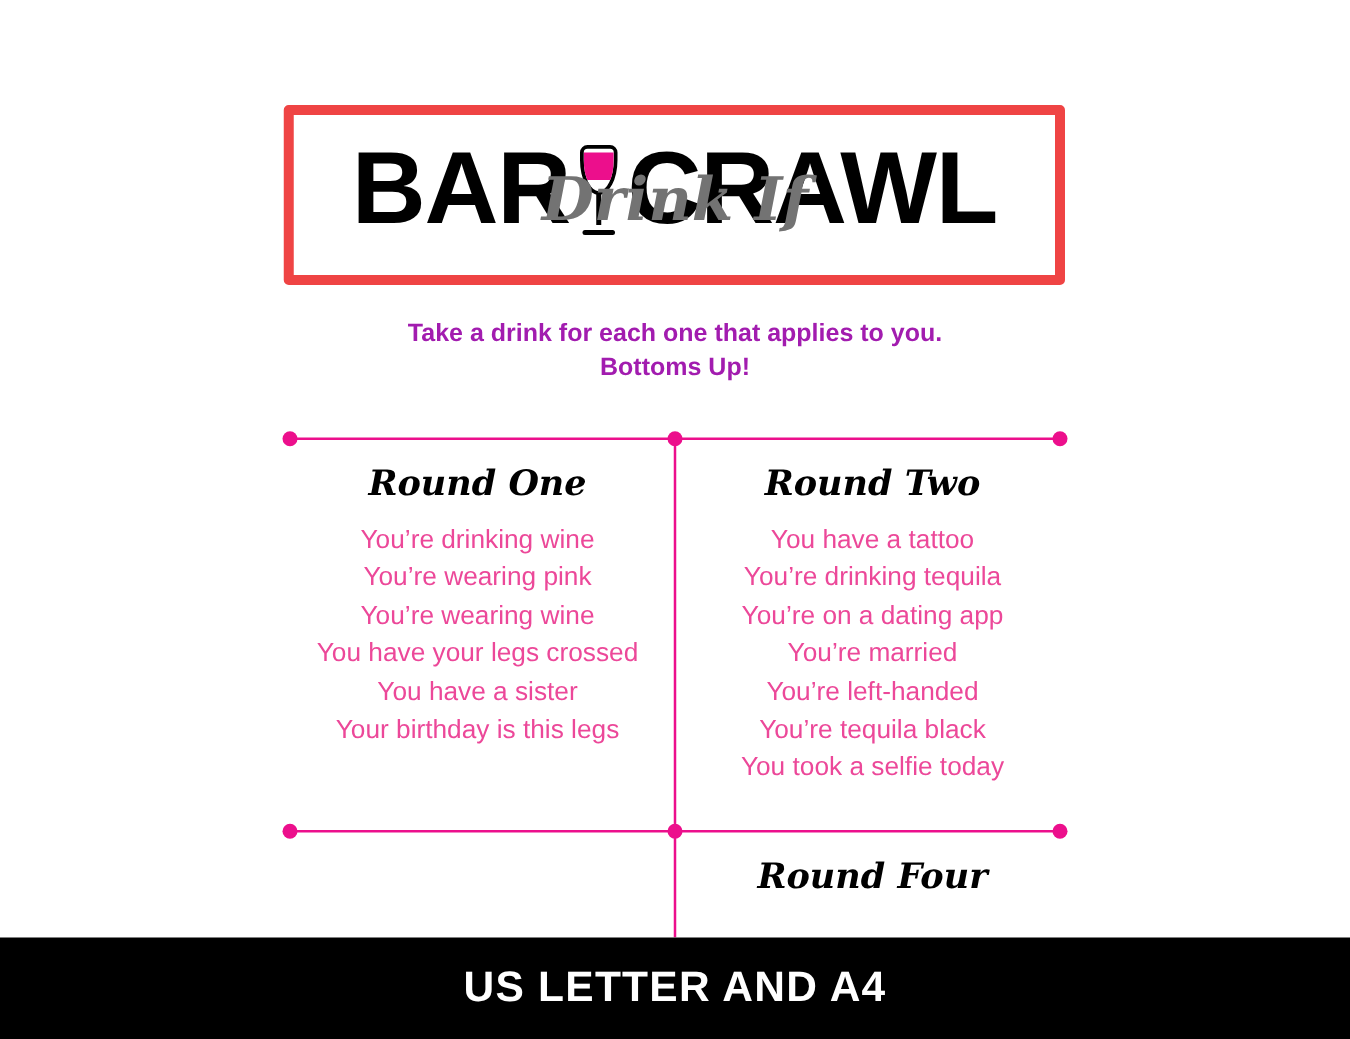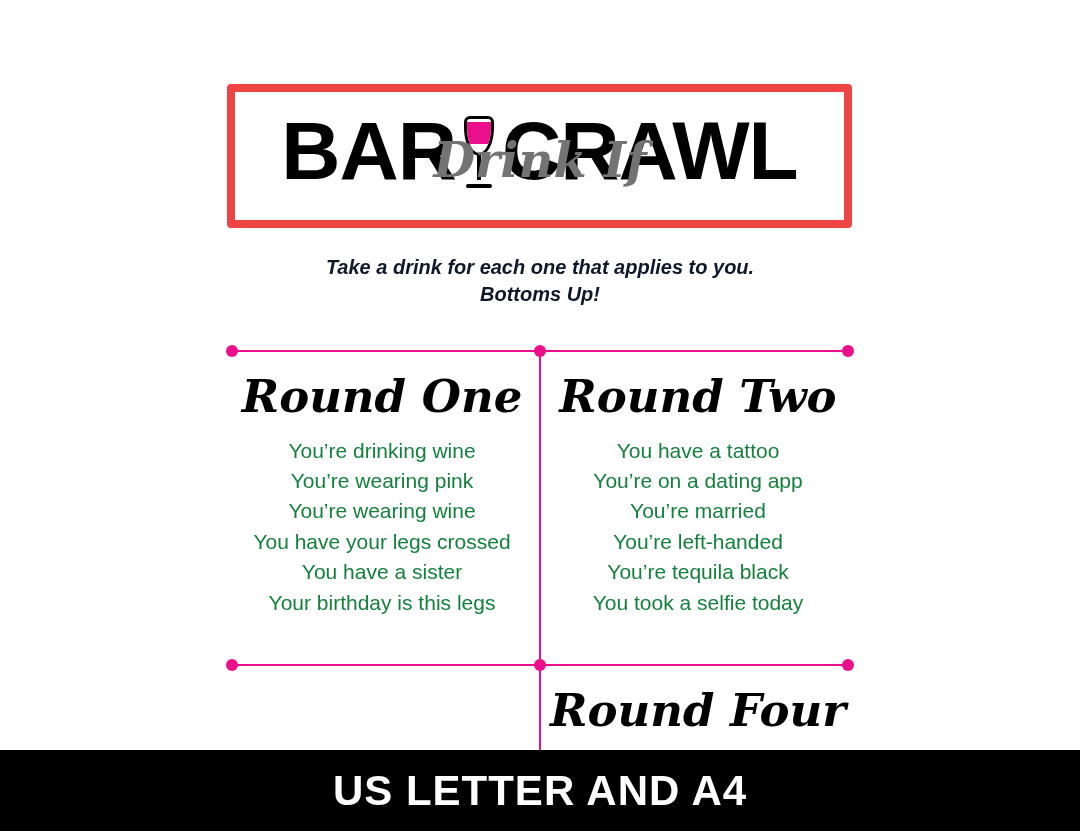--- a/index.html
+++ b/index.html
@@ -154,23 +154,22 @@
 
   
   .subtitle {
     position: absolute;
     left: 0;
     right: 0;
     top: 222px;
     text-align: center;
     font-size: 20px;
     font-weight: bold;
-    color: #0f172a;
+    color: #a21caf;
     line-height: 1.35;
-    font-style: italic;
   }
 
   
   .rule {
     position: absolute;
     left: 80px;
     width: 616px;
     height: 2px;
     background: #ec0f8c;
   }
@@ -205,53 +204,53 @@
   }
   .col.left { left: 80px; }
   .col.right { left: 396px; text-align: center; }
   .col.row1 { top: 340px; }
   .col.row2 { top: 654px; }
 
   .round-title {
     font-family: "DejaVu Serif", serif;
     font-style: italic;
     font-weight: bold;
-    font-size: 45px;
+    font-size: 28px;
     color: #000000;
     line-height: 1.1;
     margin-bottom: 14px;
     white-space: nowrap;
   }
   .round-list {
     list-style: none;
     margin: 0;
     padding: 0;
   }
   .round-list li {
     font-size: 21px;
-    color: #15803d;
+    color: #ec4899;
     line-height: 1.45;
     white-space: nowrap;
   }
 
   
   .banner {
     position: absolute;
     left: 0;
     right: 0;
     bottom: 0;
     height: 81px;
     background: #000000;
     display: flex;
     align-items: center;
     justify-content: center;
   }
   .banner-text {
     color: #ffffff;
-    font-size: 42px;
+    font-size: 34px;
     font-weight: bold;
     letter-spacing: 1px;
   }
 </style>
 </head>
 <body>
 
 <div class="canvas">
 
   <div class="sheet">
@@ -383,20 +382,21 @@
         <li>You have your legs crossed</li>
         <li>You have a sister</li>
         <li>Your birthday is this legs</li>
       </ul>
     </div>
 
     <div class="col right row1">
       <div class="round-title">Round Two</div>
       <ul class="round-list">
         <li>You have a tattoo</li>
+        <li>You’re drinking tequila</li>
         <li>You’re on a dating app</li>
         <li>You’re married</li>
         <li>You’re left-handed</li>
         <li>You’re tequila black</li>
         <li>You took a selfie today</li>
       </ul>
     </div>
 
 
     <div class="col right row2">

